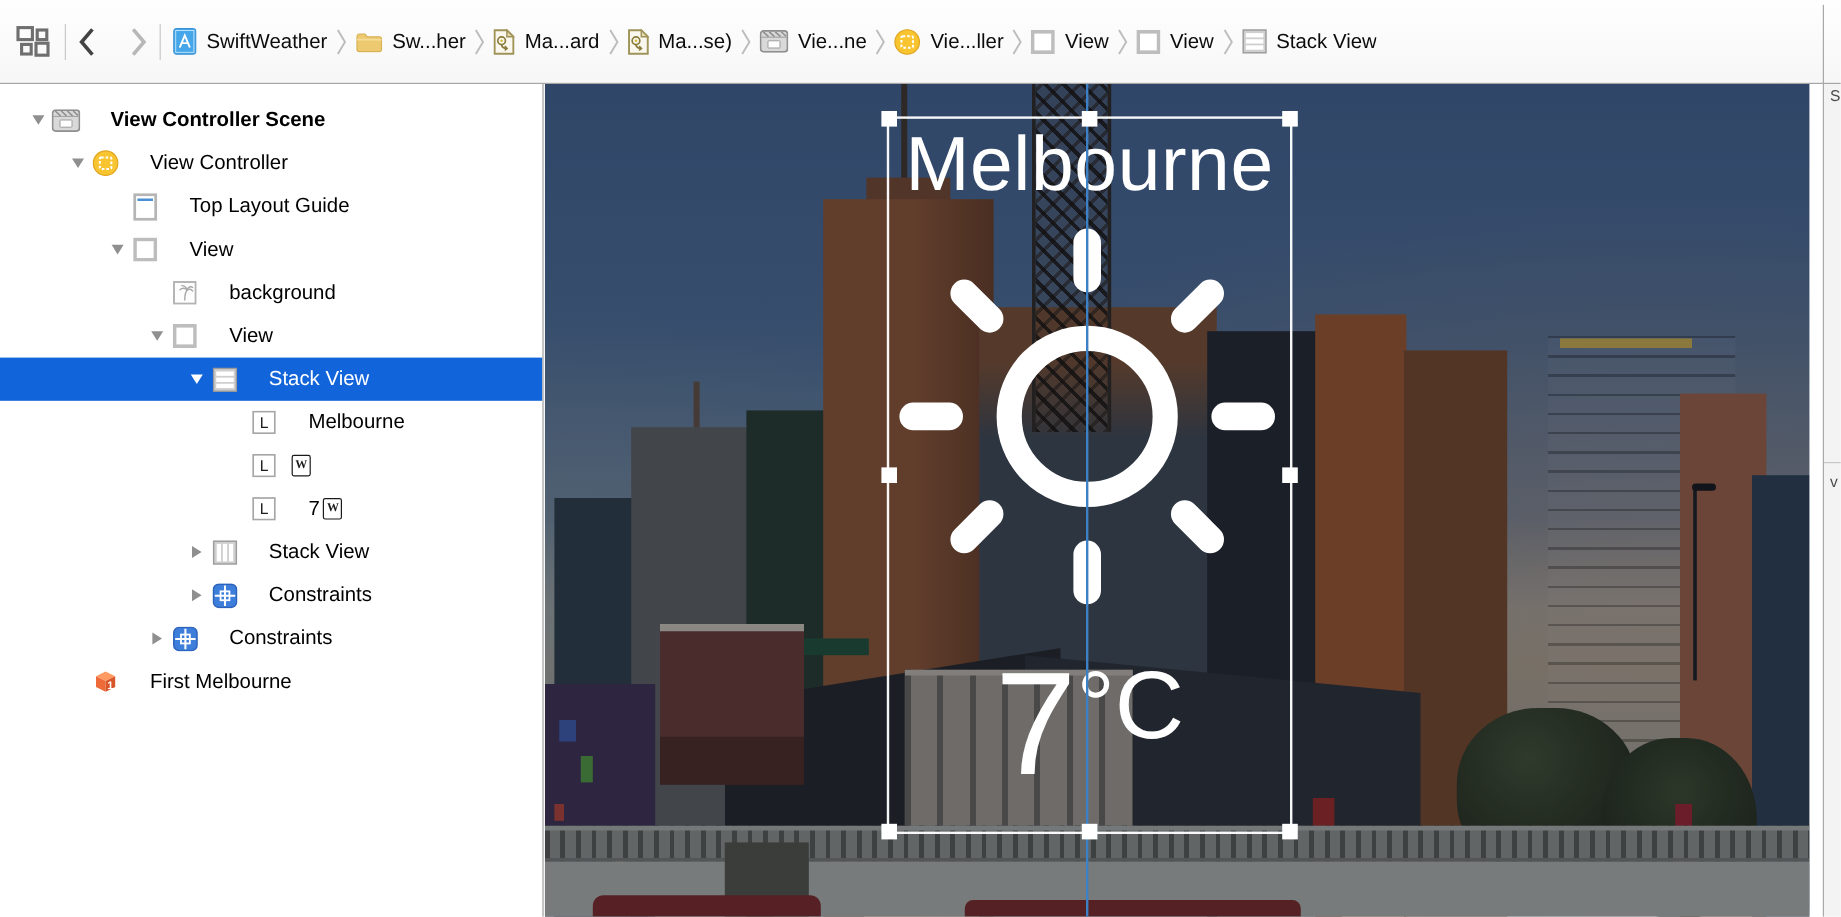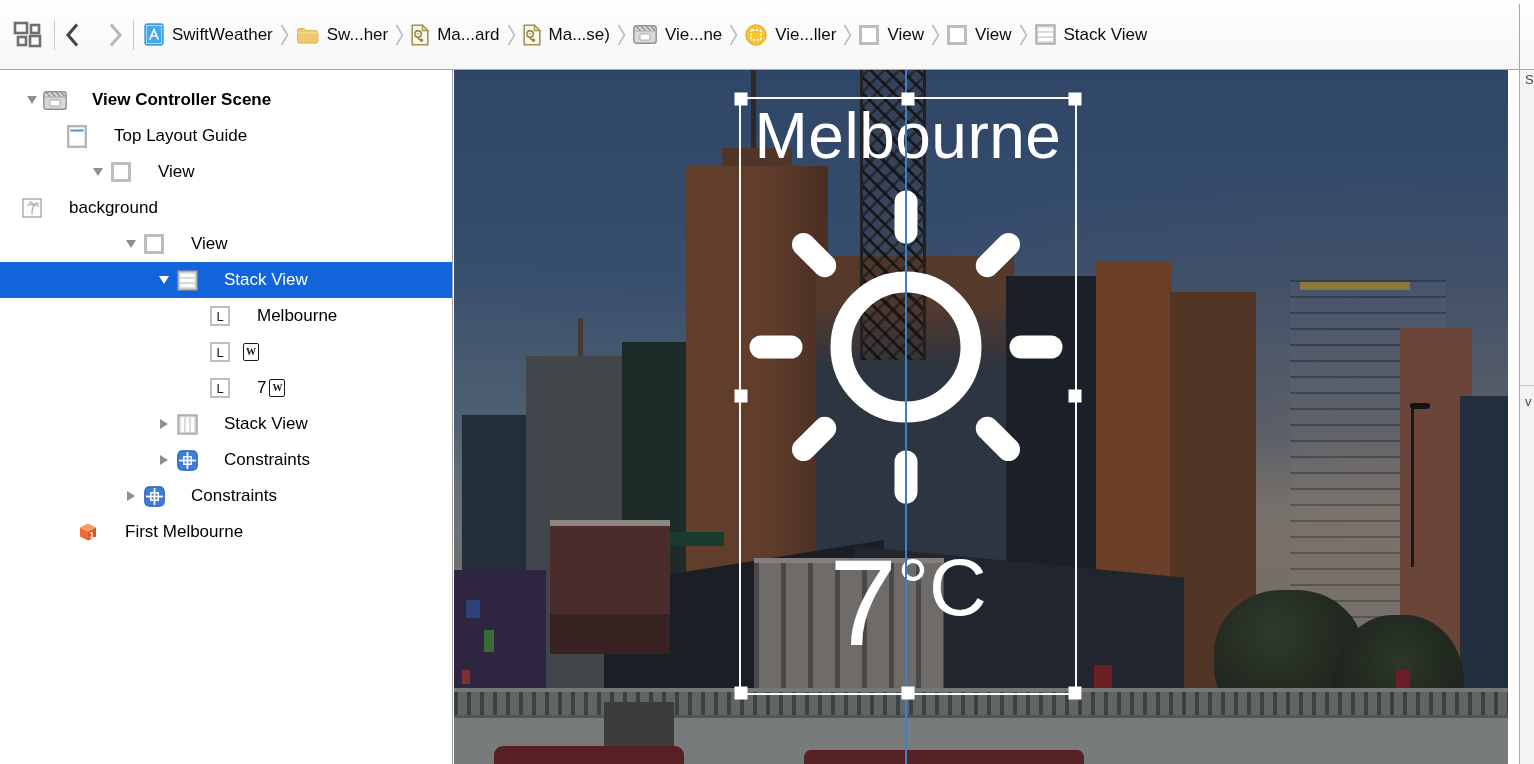--- a/index.html
+++ b/index.html
@@ -231,42 +231,54 @@
       <span class="row-icon">
         <svg width="24" height="19" viewBox="0 0 24 19">
           <rect x="0.8" y="0.8" width="22.4" height="17.4" rx="2.5" fill="#d9d9d9" stroke="#8f8f8f" stroke-width="1.4"></rect>
           <path d="M3 1.5 L7.5 5.5 M8 1.5 L12.5 5.5 M13 1.5 L17.5 5.5 M18 1.5 L22 5.2" stroke="#8f8f8f" stroke-width="1.3"></path>
           <path d="M1.5 6 h21" stroke="#9a9a9a" stroke-width="0.8"></path>
           <rect x="7" y="9" width="10" height="6" rx="0.5" fill="#fff" stroke="#9a9a9a" stroke-width="0.8"></rect>
         </svg>
       </span>
       <span class="row-label" style="font-weight: bold;">View Controller Scene</span>
     </div>
-    <div class="outline-row" style="padding-left: 45px;">
+    <div class="outline-row" style="padding-left: 56px;">
+      <span class="disclosure">
+        <span class="tri-open"></span>
+      </span>
+      <span class="row-icon">
+        <svg width="22" height="22" viewBox="0 0 22 22">
+          <circle cx="11" cy="11" r="10.2" fill="#f8c430" stroke="#e0a41f" stroke-width="1"></circle>
+          <rect x="6.2" y="6.2" width="9.6" height="9.6" rx="1" fill="none" stroke="#fff" stroke-width="1.7" stroke-dasharray="2.2 1.6"></rect>
+        </svg>
+      </span>
+      <span class="row-label">View Controller</span>
+    </div>
+    <div class="outline-row" style="padding-left: 89px;">
       <span class="disclosure"></span>
       <span class="row-icon">
         <svg width="20" height="23" viewBox="0 0 20 23">
           <rect x="1.2" y="1.2" width="17.6" height="20.6" fill="#fff" stroke="#b5b5b5" stroke-width="2.4"></rect>
           <line x1="3.5" y1="5.5" x2="16.5" y2="5.5" stroke="#4a90d2" stroke-width="2"></line>
         </svg>
       </span>
       <span class="row-label">Top Layout Guide</span>
     </div>
     <div class="outline-row" style="padding-left: 89px;">
       <span class="disclosure">
         <span class="tri-open"></span>
       </span>
       <span class="row-icon">
         <svg width="20" height="20" viewBox="0 0 20 20">
           <rect x="1.5" y="1.5" width="17" height="17" fill="#fff" stroke="#bdbdbd" stroke-width="3"></rect>
         </svg>
       </span>
       <span class="row-label">View</span>
     </div>
-    <div class="outline-row" style="">
+    <div class="outline-row" style="padding-left: 122px;">
       <span class="disclosure"></span>
       <span class="row-icon">
         <svg width="20" height="20" viewBox="0 0 20 20">
           <rect x="1" y="1" width="18" height="18" fill="#fdfdfd" stroke="#b3b3b3" stroke-width="1.6"></rect>
           <g fill="none" stroke="#a9a9a9" stroke-width="1.2" stroke-linecap="round">
             <path d="M10 16 C10 12 10.5 9.5 12 7.5"></path>
             <path d="M12 7.5 C10 6 7.5 6 6 7.5"></path>
             <path d="M12 7.5 C11 5 9 4 7.5 4"></path>
             <path d="M12 7.5 C13 5 15 4.5 16.5 5.5"></path>
             <path d="M12 7.5 C14 6.5 15.5 7 16.5 8.5"></path>

